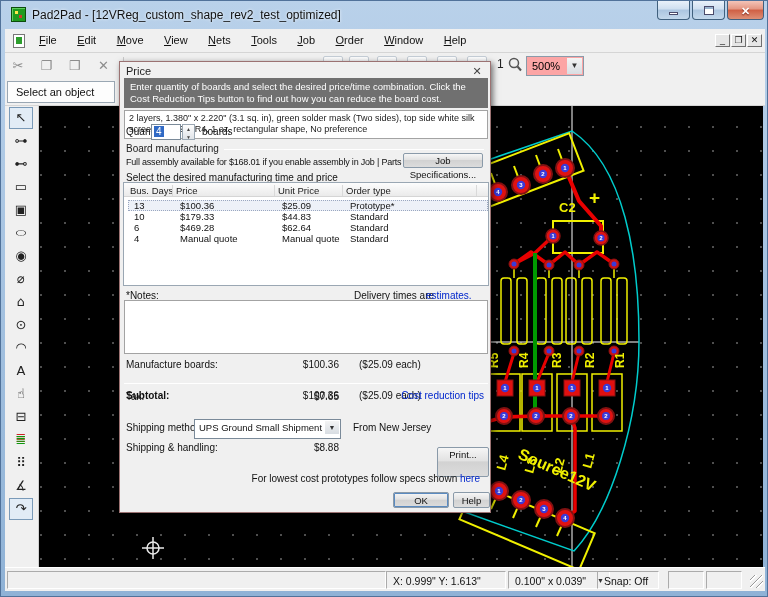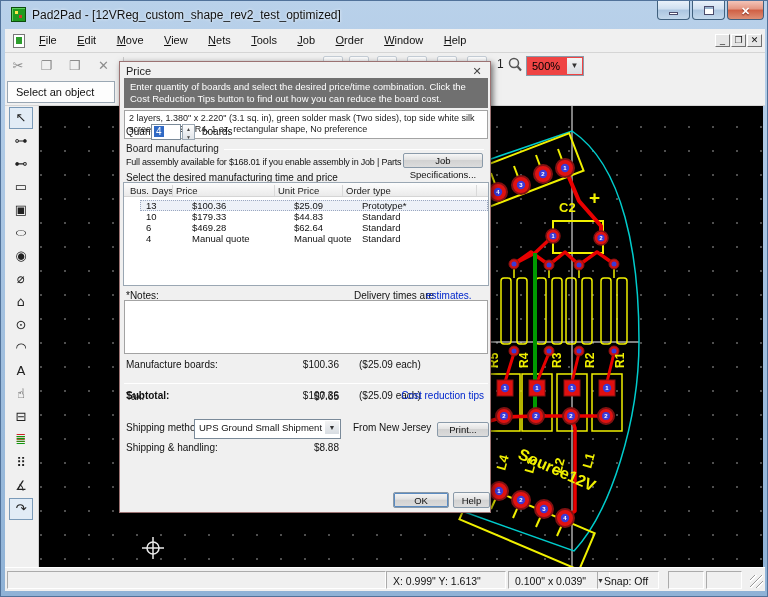--- a/index.html
+++ b/index.html
@@ -27,21 +27,21 @@
   .menu-item::first-letter{text-decoration:underline}
   .mdi{position:absolute;top:5px;width:15px;height:13px;background:#e6e6e6;border:1px solid;border-color:#fff #707070 #707070 #fff;font-size:9px;line-height:11px;text-align:center;color:#111}
 
   
   .toolbar{position:absolute;left:4px;top:52px;width:760px;height:26px;background:#f0f0f0}
   .tbico{display:inline-block;width:22px;height:22px;margin:2px 0 0 2px;text-align:center;line-height:21px;font-size:13px;color:#8d8d8d}
   .tbsep{display:inline-block;width:1px;height:18px;background:#c9c9c9;vertical-align:middle;margin:0 4px}
   .sliver{position:absolute;top:3px;width:20px;height:20px;background:linear-gradient(#fdfdfd,#dfe7ef);border:1px solid #c4cdd6;border-radius:2px}
   .zoom-prefix{position:absolute;left:492px;top:4px;font-size:12px;color:#222}
   .mag{position:absolute;left:503px;top:4px}
-  .zoom-combo{position:absolute;left:521px;top:3px;width:58px;height:20px;background:#ef4444;border:1px solid #8a9aa9;font-size:11px}
+  .zoom-combo{position:absolute;left:521px;top:3px;width:58px;height:20px;background:#fca5a5;border:1px solid #8a9aa9;font-size:11px}
   .zoom-combo span{position:absolute;left:5px;top:3px}
   .zoom-dd{position:absolute;right:1px;top:1px;width:15px;height:16px;background:linear-gradient(#f4f4f4,#d8dde2);text-align:center;font-size:8px;line-height:16px;color:#333}
   .subbar{position:absolute;left:4px;top:78px;width:760px;height:27px;background:#f0f0f0;border-bottom:1px solid #d5d5d5}
   .sel-status{position:absolute;left:2px;top:2px;width:108px;height:22px;background:#fdfdfd;border:1px solid #9aa7b3;font-size:11px;color:#111;padding:4px 0 0 8px}
 
   
   .palette{position:absolute;left:4px;top:105px;width:34px;height:461px;background:#f0f0f0;border-right:1px solid #cfcfcf}
   .tool{width:24px;height:22px;margin:1px 0 1px 4px;text-align:center;line-height:21px;font-size:13px;color:#222;font-family:"DejaVu Sans",sans-serif}
   .tool.active{border:1px solid #7a9ab8;background:#e2ecf6;line-height:19px}
   .tool.layers{color:#0c9a0c;text-shadow:0 -2px 0 #cc2222}
@@ -68,21 +68,21 @@
   .qty-box .sel{background:#316ac5;color:#fff;padding:0 2px}
   .spin{position:absolute;left:56px;top:-2px;width:13px;height:16px;border:1px solid #9aa7b3;background:linear-gradient(#fefefe,#dfe3e8);font-size:5px;line-height:8px;text-align:center;color:#444}
   .grp{position:absolute;left:6px;top:81px;font-size:10px;color:#222}
   .grp-line{position:absolute;left:104px;top:87px;right:6px;height:1px;background:#d0d0d0;border-bottom:1px solid #fff}
   .btn{position:absolute;background:linear-gradient(#f6f6f6,#e2e2e2 45%,#d2d2d2 50%,#dcdcdc);border:1px solid #8a9aa9;border-radius:2px;text-align:center;font-size:9.5px;color:#111}
   .btn.default{box-shadow:0 0 0 1px #5a8ac0 inset}
   .tbl{position:absolute;left:3px;top:120px;width:366px;height:104px;background:#fff;border:1px solid #9aa7b3;font-size:9.5px}
   .tbl-h{position:absolute;left:0;top:0;right:0;height:14px;background:linear-gradient(#fdfdfd,#eaeaea);border-bottom:1px solid #d5d5d5}
   .tbl-h span{position:absolute;top:2px;color:#222}
   .hsep{position:absolute;top:1px;width:1px;height:11px;background:#d9d9d9}
-  .trow{position:absolute;left:16px;right:0;height:11px}
+  .trow{position:absolute;left:4px;right:0;height:11px}
   .trow span{position:absolute;top:0}
   .trow.sel-row{background:#edf1f8;outline:1px dotted #9aa7c0;outline-offset:-1px}
   .tc1{left:6px}.tc2{left:52px}.tc3{left:154px}.tc4{left:222px}
   .link{color:#0026cc;}
   .notes-box{position:absolute;left:4px;top:238px;width:364px;height:54px;background:#fff;border:1px solid #a3a3a3}
   .amt{position:absolute;right:145px;top:0;font-weight:normal}
   .each{position:absolute;left:233px;top:0}
   .sep2{position:absolute;left:4px;top:321px;width:364px;height:1px;background:#c9c9c9;border-bottom:1px solid #fff}
   .combo{position:absolute;left:68px;top:-3px;width:147px;height:17px;background:#fff;border:1px solid #7a8a99;font-size:9.5px;padding:2px 0 16px 4px}
   .combo .dd{position:absolute;right:1px;top:1px;width:14px;height:13px;background:linear-gradient(#f4f4f4,#d8dde2);text-align:center;font-size:7px;line-height:13px;color:#333}
@@ -479,26 +479,30 @@
 
     <div class="row" style="top:360px">
       <span class="lbl">Shipping method:</span>
       <span class="combo">
         <span>UPS Ground Small Shipment</span>
         <span class="dd">▼</span>
       </span>
       <span style="position:absolute;left:227px">From New Jersey</span>
     </div>
 
-    <div class="btn" style="left:317px;top:360px;width:52px;height:15px;line-height:14px">Print...</div>
+    <div class="btn" style="left:317px;top:385px;width:52px;height:30px;line-height:14px">Print...</div>
 
     <div class="row" style="top:380px">
       <span class="lbl">Shipping &amp; handling:</span>
       <span class="amt">$8.88</span>
     </div>
 
 
+    <div class="row" style="top:411px;text-align:right;right:10px">
+      <span>For lowest cost prototypes follow specs shown</span>
+      <span class="link">here</span>
+    </div>
 
     <div class="btn default" style="left:273px;top:430px;width:56px;height:16px;line-height:15px">OK</div>
     <div class="btn" style="left:333px;top:430px;width:37px;height:16px;line-height:15px">Help</div>
   </div>
 
 </div>
 
 </body></html>

